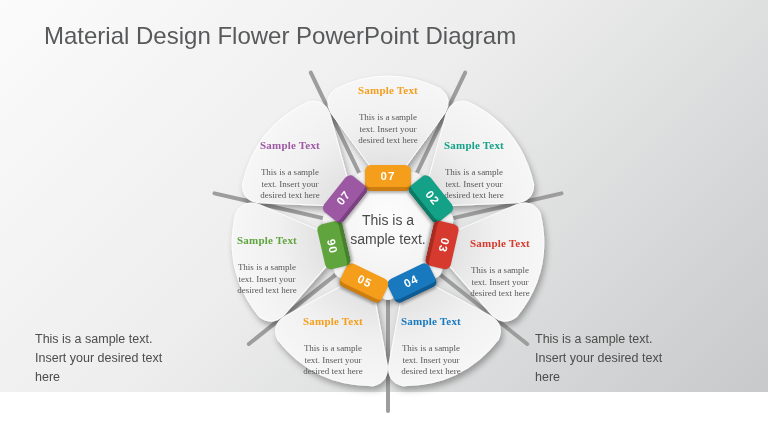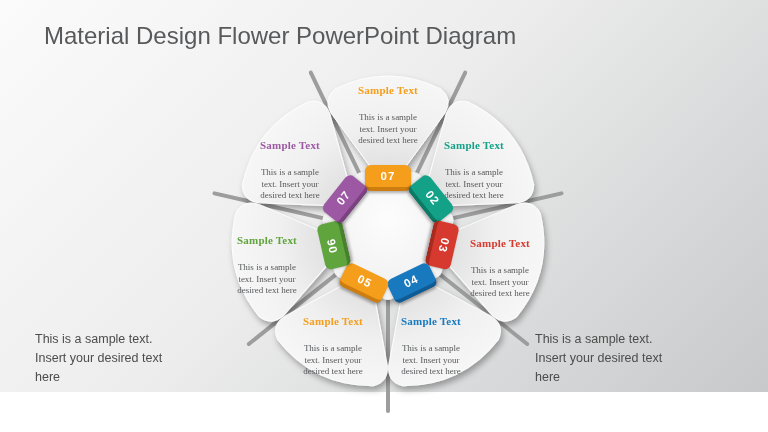--- a/index.html
+++ b/index.html
@@ -126,20 +126,24 @@
   </div>
 
   <div class="badge" style="left: 388px; top: 178px; transform: translate(-50%, -50%) rotate(0deg); background-color: rgb(245, 158, 27); border-bottom-color: rgb(206, 126, 17);">07</div>
   <div class="badge" style="left: 431px; top: 199px; transform: translate(-50%, -50%) rotate(51.4deg); background-color: rgb(19, 162, 135); border-bottom-color: rgb(12, 122, 100);">02</div>
   <div class="badge" style="left: 442px; top: 245px; transform: translate(-50%, -50%) rotate(102.9deg); background-color: rgb(214, 58, 46); border-bottom-color: rgb(169, 42, 31);">03</div>
   <div class="badge" style="left: 412px; top: 283px; transform: translate(-50%, -50%) rotate(-25.7deg); background-color: rgb(24, 121, 191); border-bottom-color: rgb(15, 92, 149);">04</div>
   <div class="badge" style="left: 364px; top: 283px; transform: translate(-50%, -50%) rotate(25.7deg); background-color: rgb(245, 158, 27); border-bottom-color: rgb(206, 126, 17);">05</div>
   <div class="badge" style="left: 334px; top: 245px; transform: translate(-50%, -50%) rotate(-102.9deg); background-color: rgb(95, 164, 61); border-bottom-color: rgb(72, 129, 43);">06</div>
   <div class="badge" style="left: 345px; top: 199px; transform: translate(-50%, -50%) rotate(-51.4deg); background-color: rgb(156, 88, 163); border-bottom-color: rgb(123, 65, 129);">07</div>
 
+  <div class="center-text">
+    <div>This is a</div>
+    <div>sample text.</div>
+  </div>
 
   <div class="note" style="left:35px;top:330px;">
     <div>This is a sample text.</div>
     <div>Insert your desired text</div>
     <div>here</div>
   </div>
   <div class="note" style="left:535px;top:330px;">
     <div>This is a sample text.</div>
     <div>Insert your desired text</div>
     <div>here</div>

